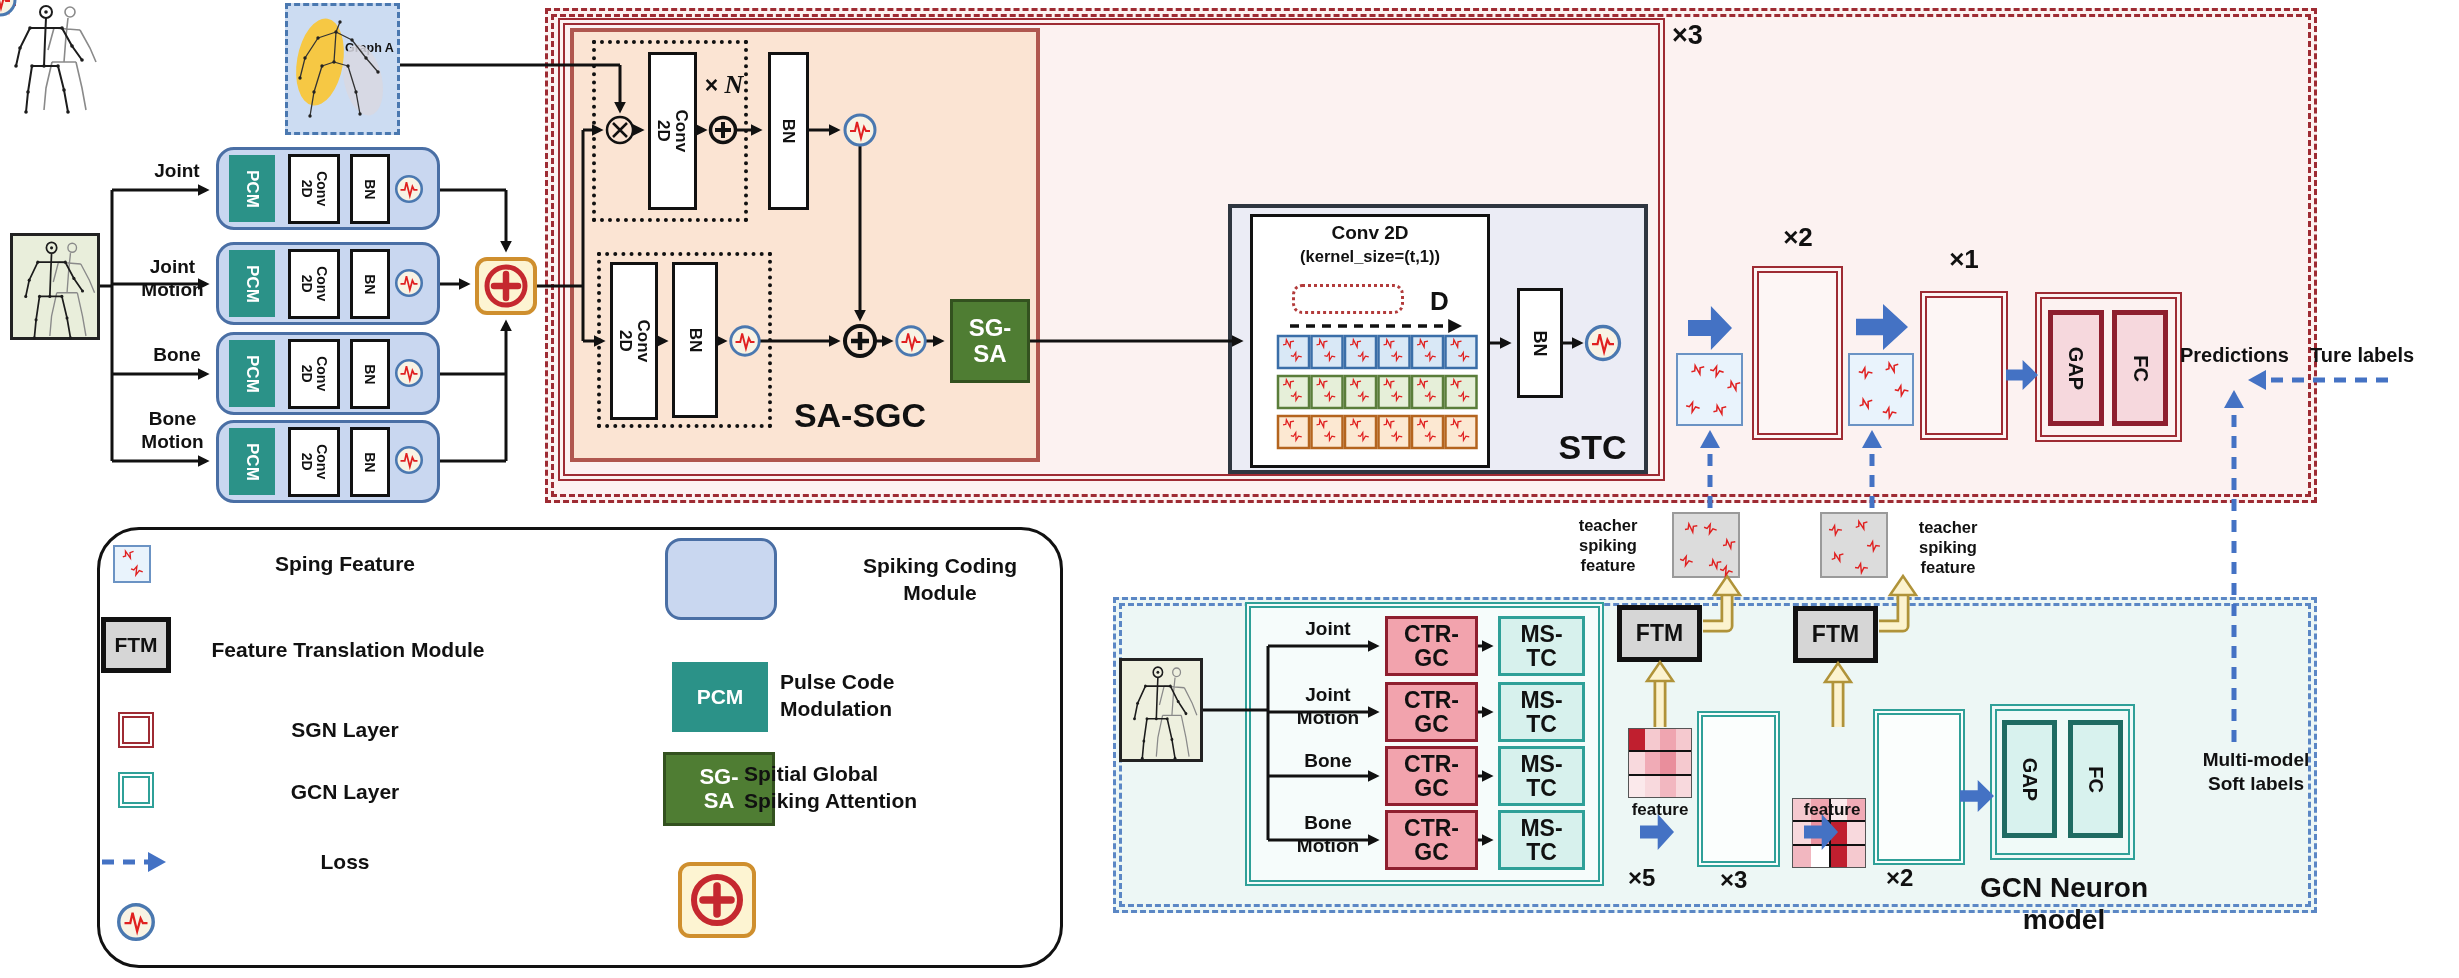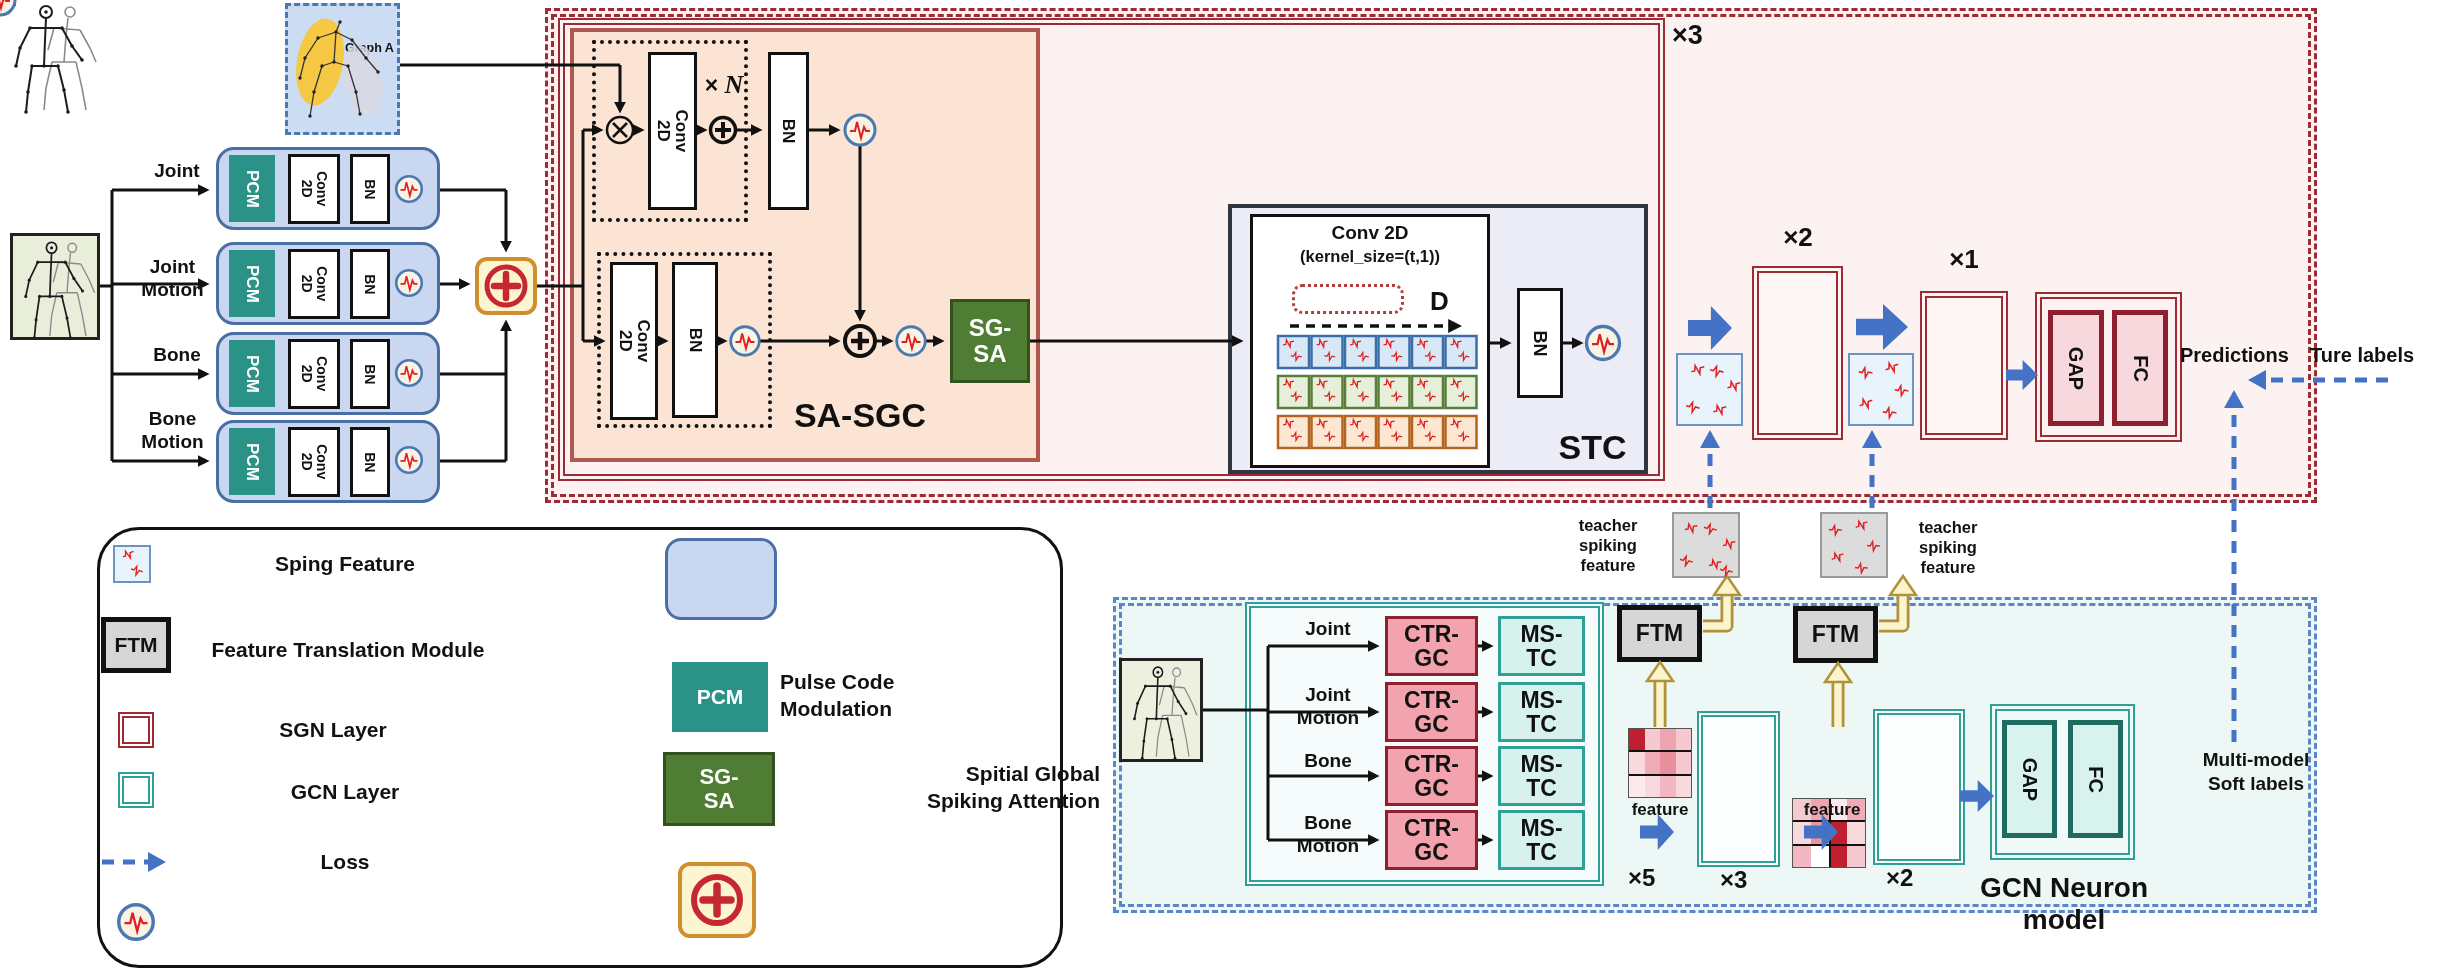--- a/index.html
+++ b/index.html
@@ -278,33 +278,35 @@
 
   <div class="abs legend" style="left:97px;top:527px;width:966px;height:441px;"></div>
 
   <div class="abs featbox" style="left:113px;top:545px;width:38px;height:38px;"></div>
   <div class="abs ftm ctr" style="left:101px;top:617px;width:70px;height:56px;font-size:21px;">FTM</div>
   <div class="abs sq-sgn" style="left:118px;top:712px;width:36px;height:36px;"></div>
   <div class="abs sq-gcn" style="left:118px;top:772px;width:36px;height:36px;"></div>
 
   <div class="abs" style="left:190px;top:552px;width:310px;height:30px;font-size:21px;text-align:center;">Sping Feature</div>
   <div class="abs" style="left:168px;top:638px;width:360px;height:30px;font-size:21px;text-align:center;">Feature Translation Module</div>
-  <div class="abs" style="left:178px;top:718px;width:310px;height:30px;font-size:21px;text-align:center;">SGN Layer</div>
+  <div class="abs" style="left:190px;top:718px;width:310px;height:30px;font-size:21px;text-align:center;">SGN Layer</div>
   <div class="abs" style="left:190px;top:780px;width:310px;height:30px;font-size:21px;text-align:center;">GCN Layer</div>
   <div class="abs" style="left:190px;top:850px;width:310px;height:30px;font-size:21px;text-align:center;">Loss</div>
 
   <div class="abs scm-icon" style="left:665px;top:538px;width:112px;height:82px;"></div>
   <div class="abs pcm ctr" style="left:672px;top:662px;width:96px;height:70px;font-size:21px;">PCM</div>
   <div class="abs sgsa ctr pre" style="left:663px;top:752px;width:112px;height:74px;font-size:22px;line-height:1.1;">SG-
 SA</div>
   <div class="abs fusion" style="left:678px;top:862px;width:78px;height:76px;"></div>
 
+  <div class="abs pre" style="left:780px;top:552px;width:320px;height:58px;font-size:21px;text-align:center;line-height:1.3;">Spiking Coding
+Module</div>
   <div class="abs pre" style="left:780px;top:668px;width:320px;height:58px;font-size:21px;text-align:left;line-height:1.3;">Pulse Code
 Modulation</div>
-  <div class="abs pre" style="left:780px;top:760px;width:320px;height:58px;font-size:21px;text-align:right;line-height:1.3;">Spitial Global
+  <div class="abs pre" style="left:744px;top:760px;width:320px;height:58px;font-size:21px;text-align:left;line-height:1.3;">Spitial Global
 Spiking Attention</div>
 
   <svg class="overlay" width="2459" height="978" viewBox="0 0 2459 978">
     <defs>
       <marker id="mk" viewBox="0 0 10 10" refX="7" refY="5" markerWidth="4" markerHeight="4" orient="auto-start-reverse">
         <path d="M0 0L10 5L0 10z" fill="#111"></path>
       </marker>
     </defs>
 
     <g id="spk">

